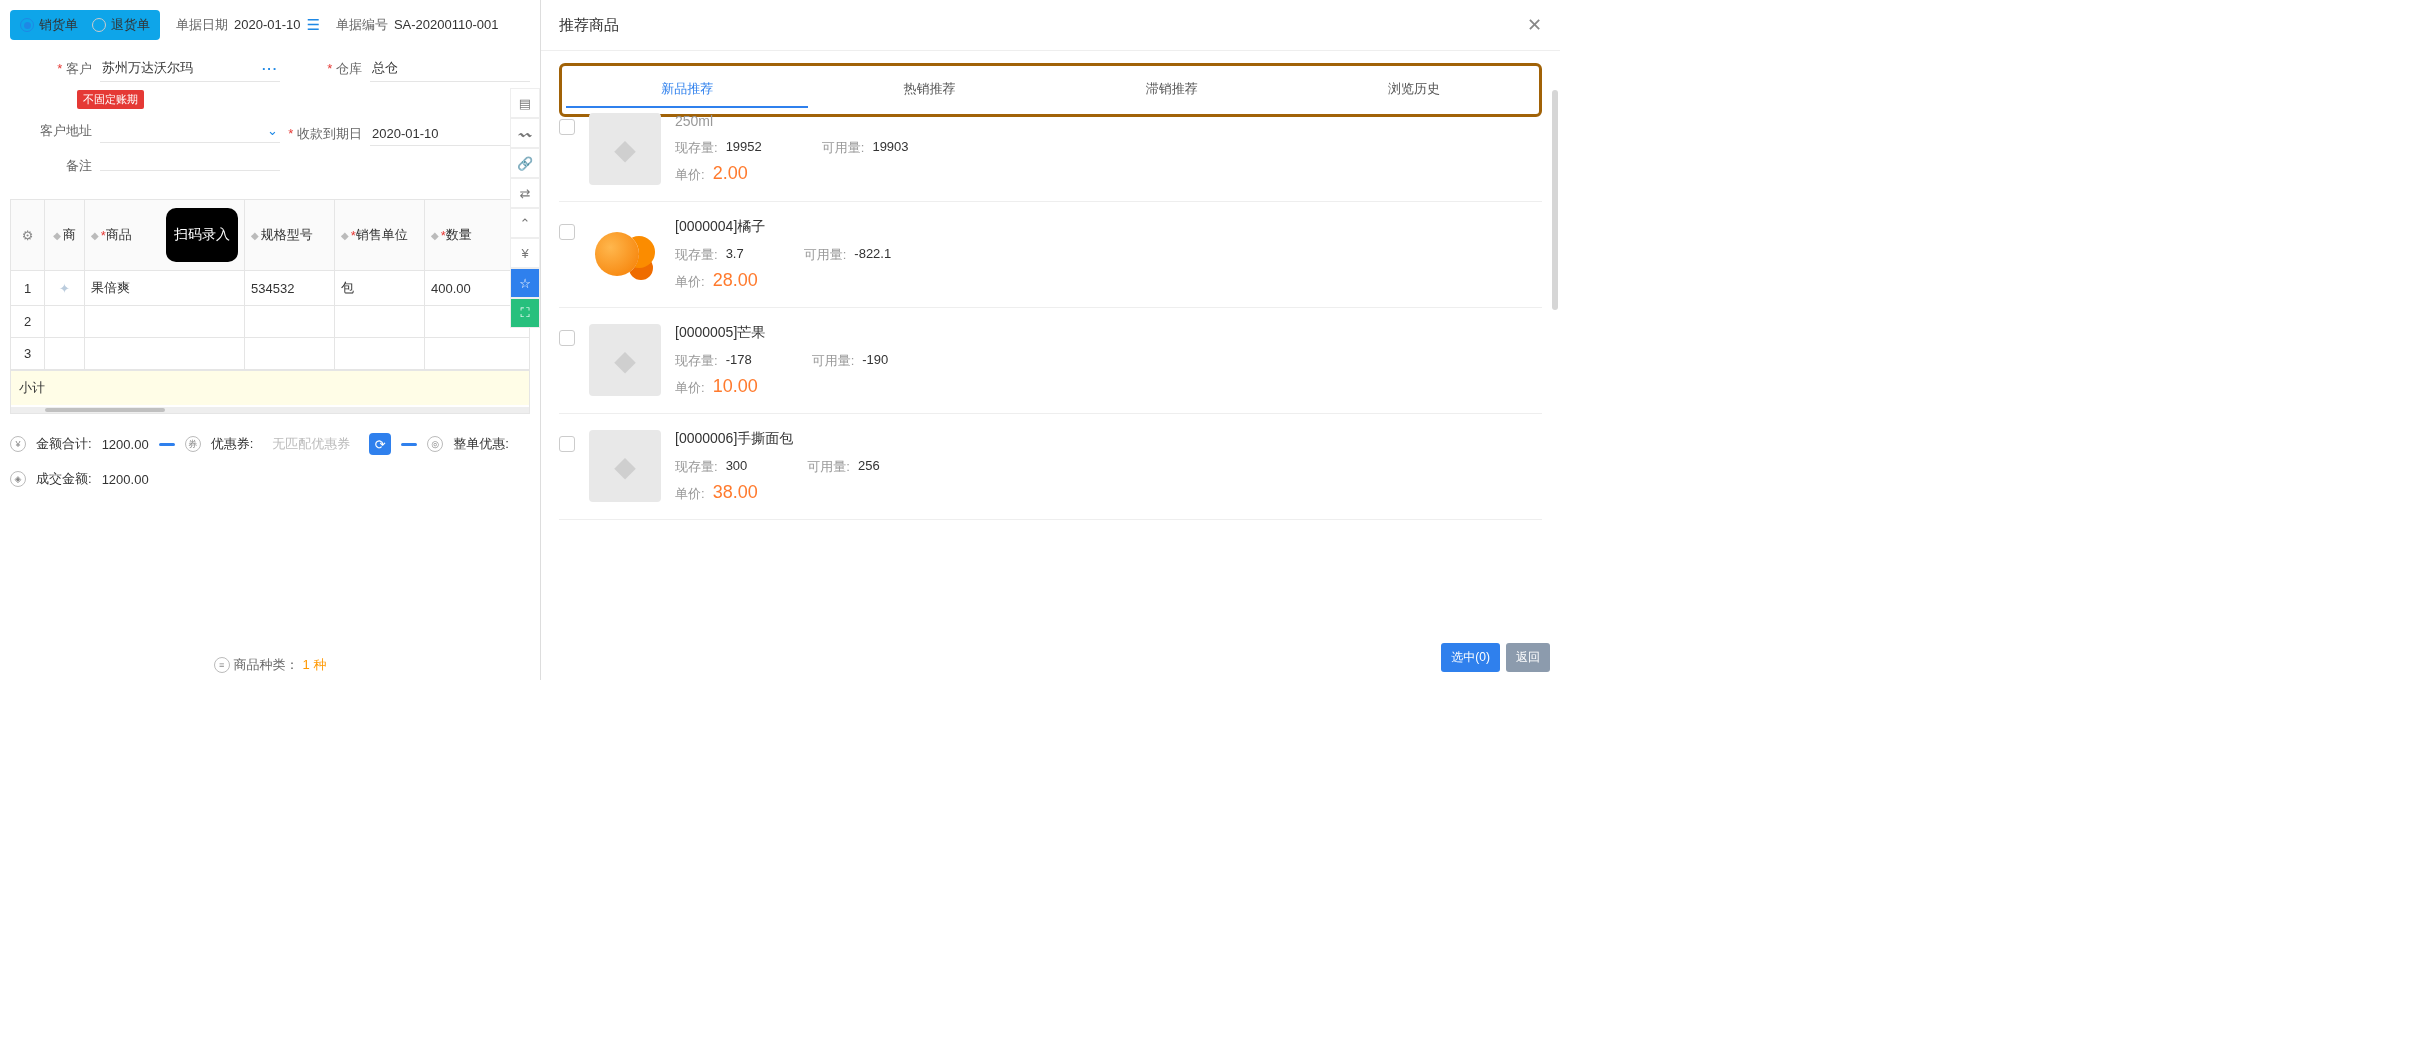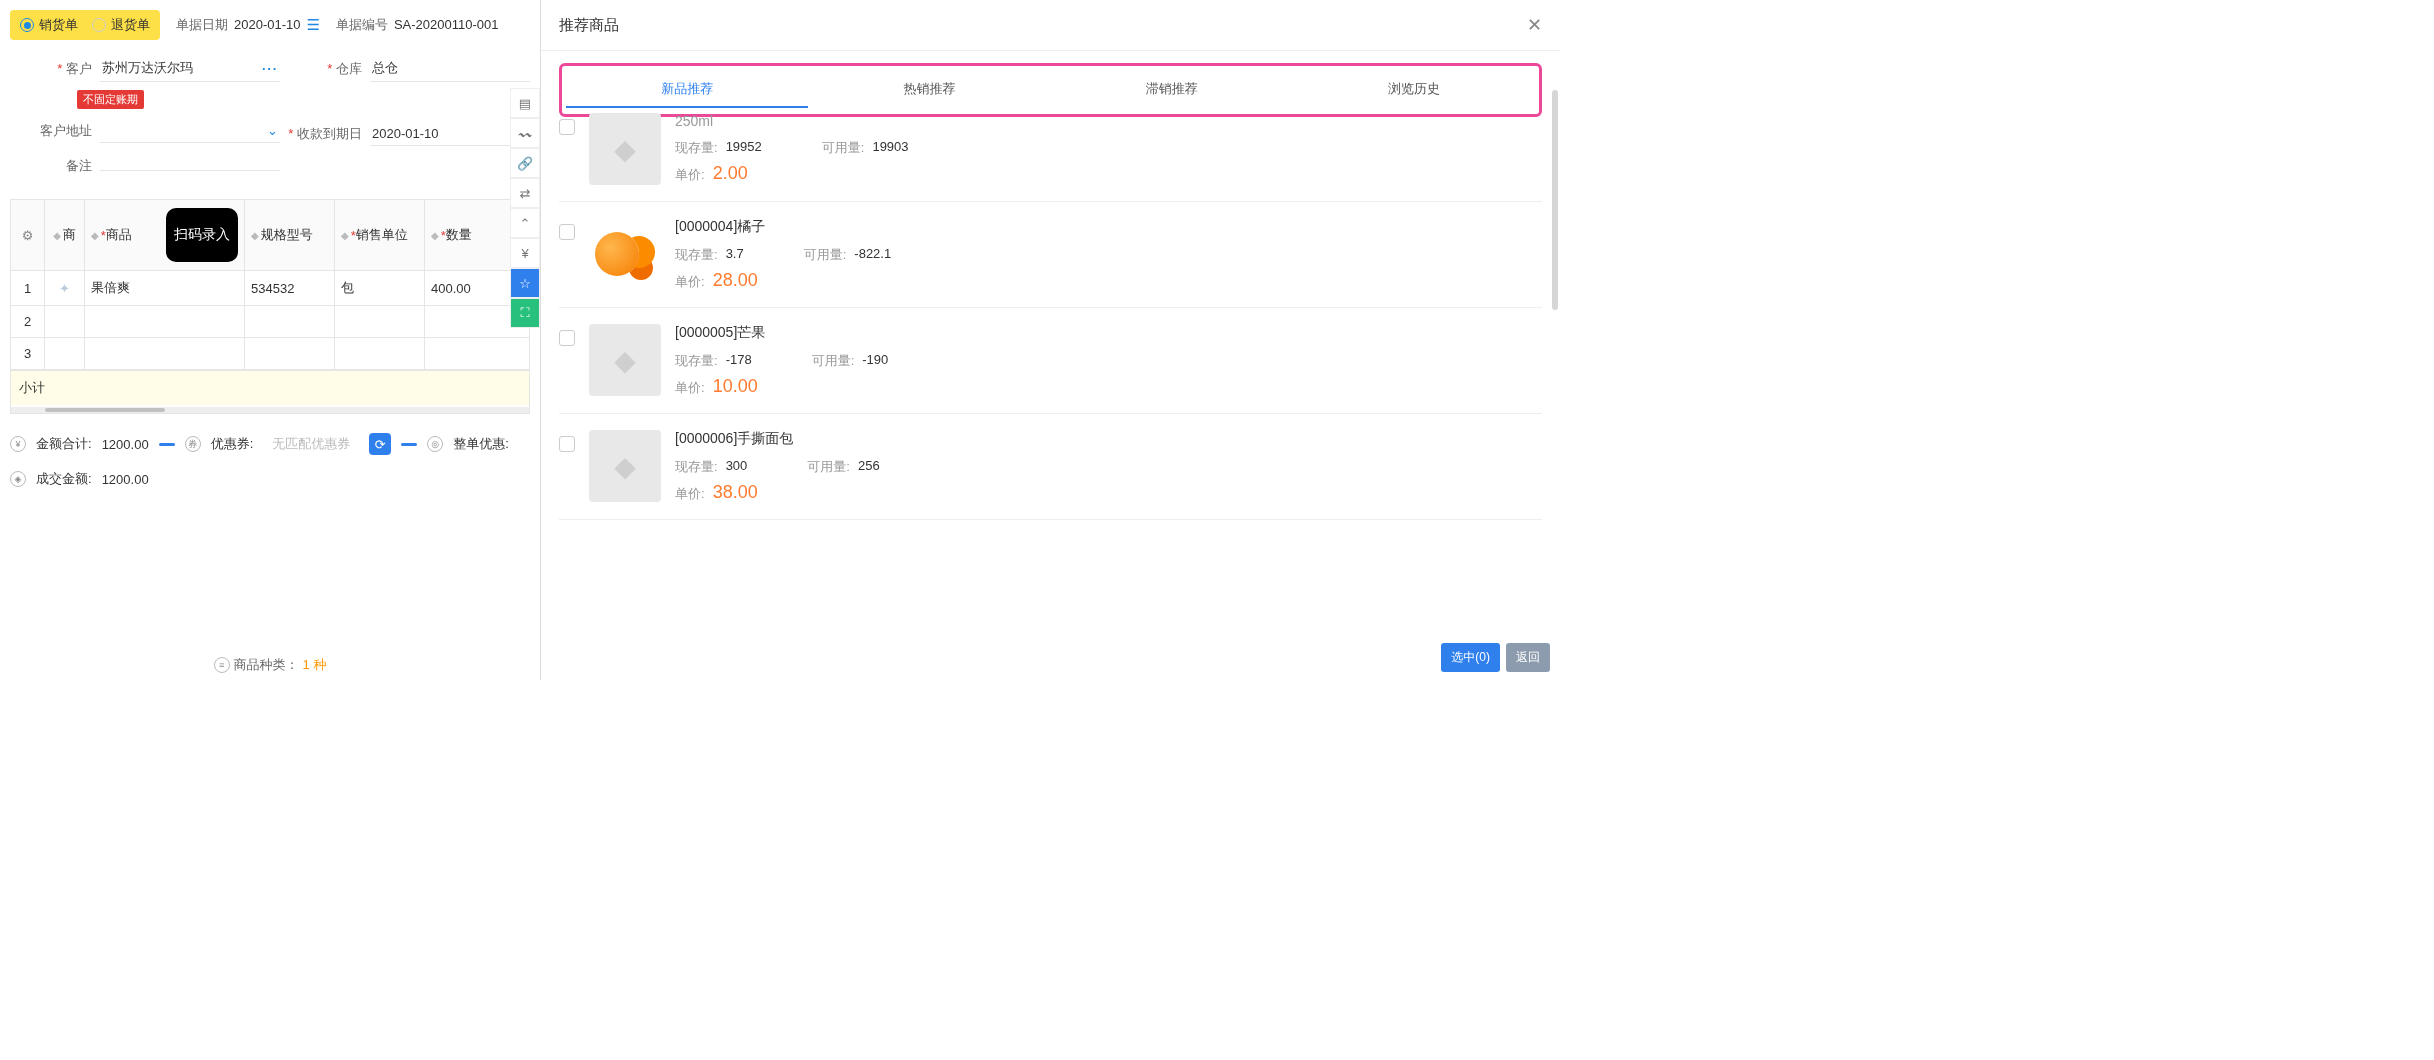--- a/index.html
+++ b/index.html
@@ -1,20 +1,20 @@
 <!DOCTYPE html>
 <html><head>
 <meta charset="utf-8">
 <style>
 *{margin:0;padding:0;box-sizing:border-box}
 body{font-family:"PingFang SC","Microsoft YaHei",sans-serif;font-size:13px;color:#333;background:#fff}
 .app{display:flex;width:1560px;height:680px;position:relative}
 .left{flex:0 0 510px;background:#fff;padding:10px;position:relative}
 .tabs-row{display:flex;align-items:center;gap:16px;border-bottom:1px solid transparent}
-.tab-group{display:flex;align-items:center;gap:14px;background:#fde047;padding:6px 10px;border-radius:4px}
+.tab-group{display:flex;align-items:center;gap:14px;background:#0ea5e9;padding:6px 10px;border-radius:4px}
 .radio{display:flex;align-items:center;gap:5px;cursor:pointer}
 .radio-dot{width:14px;height:14px;border:1.5px solid #1e88e5;border-radius:50%;display:inline-flex;align-items:center;justify-content:center}
 .radio-dot.sel::after{content:"";width:7px;height:7px;background:#1e88e5;border-radius:50%}
 .radio-dot.un{border-color:#ccc}
 .meta{display:flex;align-items:center;gap:6px;color:#666}
 .meta .val{color:#333;border-bottom:1px solid transparent}
 .cal-icon{color:#1e88e5;font-size:15px}
 .form{margin-top:14px}
 .row{display:flex;align-items:center;margin-bottom:14px}
 .lab{width:90px;text-align:right;padding-right:8px;color:#666}
@@ -51,21 +51,21 @@
 .bottom-bar{position:absolute;bottom:6px;left:0;right:0;display:flex;justify-content:center;align-items:center;gap:4px;color:#666}
 .bottom-bar .num{color:#ff9800}
 .side-ic{position:absolute;right:0;top:88px;display:flex;flex-direction:column}
 .side-ic div{width:30px;height:30px;display:flex;align-items:center;justify-content:center;border:1px solid #eee;background:#fff;color:#777;cursor:pointer}
 .side-ic .star{background:#2f80ed;color:#fff}
 .side-ic .exp{background:#27c07d;color:#fff}
 .right{flex:1;border-left:1px solid #ddd;display:flex;flex-direction:column;position:relative}
 .r-head{display:flex;align-items:center;justify-content:space-between;padding:14px 18px;border-bottom:1px solid #eee}
 .r-head .title{font-size:15px;font-weight:500}
 .close{font-size:18px;color:#888;cursor:pointer}
-.r-tabs{display:flex;margin:12px 18px 0;border:3px solid #ec4899;border-radius:6px;padding:6px 4px}
+.r-tabs{display:flex;margin:12px 18px 0;border:3px solid #a16207;border-radius:6px;padding:6px 4px}
 .r-tab{flex:1;text-align:center;padding:8px 0;cursor:pointer;color:#555}
 .r-tab.active{color:#2f80ed;border-bottom:2px solid #2f80ed}
 .list{flex:1;overflow-y:auto;padding:0 18px;margin-top:-4px}
 .item{display:flex;align-items:flex-start;gap:14px;padding:16px 0;border-bottom:1px solid #eee}
 .cb{width:16px;height:16px;border:1px solid #ccc;border-radius:3px;margin-top:6px;flex-shrink:0}
 .thumb{width:72px;height:72px;background:#e8e8e8;border-radius:4px;display:flex;align-items:center;justify-content:center;color:#cfcfcf;font-size:28px;flex-shrink:0}
 .thumb.orange{background:linear-gradient(#fff,#fff);position:relative}
 .thumb.orange::before{content:"";position:absolute;width:44px;height:44px;background:radial-gradient(circle at 35% 35%,#ffb74d,#f57c00);border-radius:50%;left:6px;top:14px;box-shadow:22px -2px 0 -6px #fb8c00,24px 14px 0 -10px #ef6c00}
 .info{flex:1}
 .name{font-size:14px;margin-bottom:10px}

